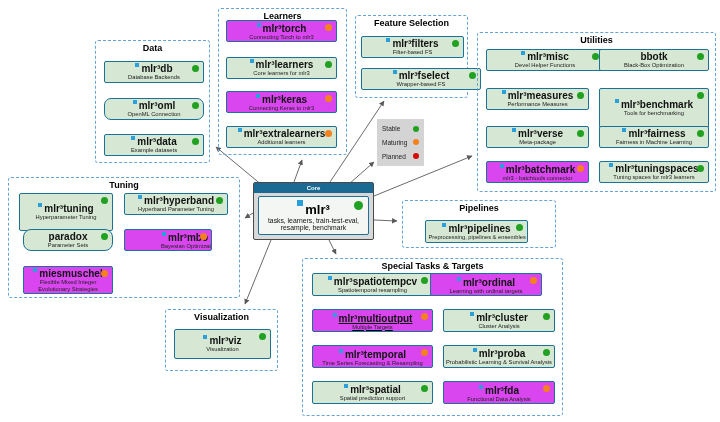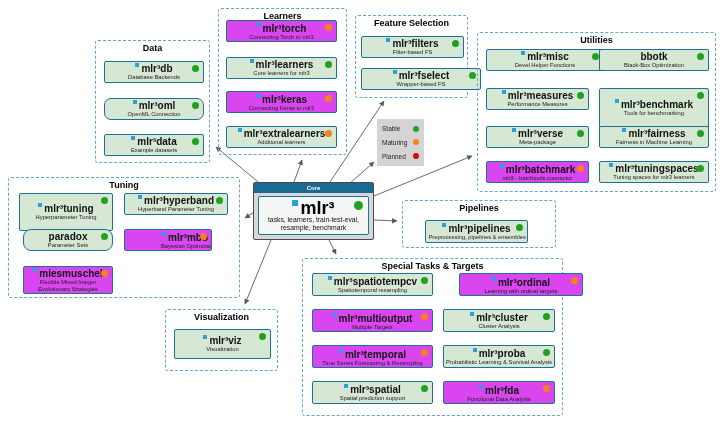--- a/index.html
+++ b/index.html
@@ -41,21 +41,21 @@
   .legend-dot { width:6px; height:6px; border-radius:50%; flex:0 0 auto; }
 
   
   #core { position:absolute; left:253px; top:182px; width:121px; height:58px;
           background:#d8d8d8; border:1.4px solid #4a4a4a; border-radius:2px; z-index:4; }
   #core-header { height:10px; background:#1a6a94; color:#fff; font-size:6px; font-weight:bold;
                  text-align:center; line-height:10px; }
   #core-inner { position:absolute; left:4px; right:4px; top:13px; bottom:4px;
                 background:#f4f6f3; border:1.4px solid #1b7297; border-radius:2px;
                 display:flex; flex-direction:column; align-items:center; justify-content:center; }
-  #core-name { font-size:18px; font-weight:bold; color:#000; line-height:15px; }
+  #core-name { font-size:13px; font-weight:bold; color:#000; line-height:15px; }
   #core-name .logo { width:6px; height:6px; vertical-align:8px; }
   .core-desc { font-size:6.8px; color:#111; line-height:7.5px; white-space:nowrap; }
   #core .dot { width:9px; height:9px; top:4px; right:5px; }
 </style>
 </head>
 <body>
 
 <div id="canvas">
 
   <svg id="arrows" width="720" height="422">
@@ -248,26 +248,26 @@
     </div>
   </div>
 
   <div class="group" style="left:302px; top:258px; width:261px; height:158px;">
     <div class="group-title">Special Tasks &amp; Targets</div>
     <div class="pkg" style="left:9px; top:14px; width:121px; height:23px;">
       <span class="dot stable"></span>
       <div class="pkg-name fit"><span class="logo"></span><span>mlr³spatiotempcv</span></div>
       <div class="pkg-desc fit">Spatiotemporal resampling</div>
     </div>
-    <div class="pkg maturing" style="left:156px; top:14px; width:124px; height:23px;">
+    <div class="pkg maturing" style="left:127px; top:14px; width:112px; height:23px;">
       <span class="dot maturing"></span>
       <div class="pkg-name fit"><span class="logo"></span><span>mlr³ordinal</span></div>
       <div class="pkg-desc fit">Learning with ordinal targets</div>
     </div>
-    <div class="pkg maturing" style="left:9px; top:50px; width:121px; height:23px;">
+    <div class="pkg maturing" style="left:9px; top:50px; width:121px; height:23px;text-decoration:underline;">
       <span class="dot maturing"></span>
       <div class="pkg-name fit"><span class="logo"></span><span>mlr³multioutput</span></div>
       <div class="pkg-desc fit">Multiple Targets</div>
     </div>
     <div class="pkg" style="left:140px; top:50px; width:112px; height:23px;">
       <span class="dot stable"></span>
       <div class="pkg-name fit"><span class="logo"></span><span>mlr³cluster</span></div>
       <div class="pkg-desc fit">Cluster Analysis</div>
     </div>
     <div class="pkg maturing" style="left:9px; top:86px; width:121px; height:23px;">

